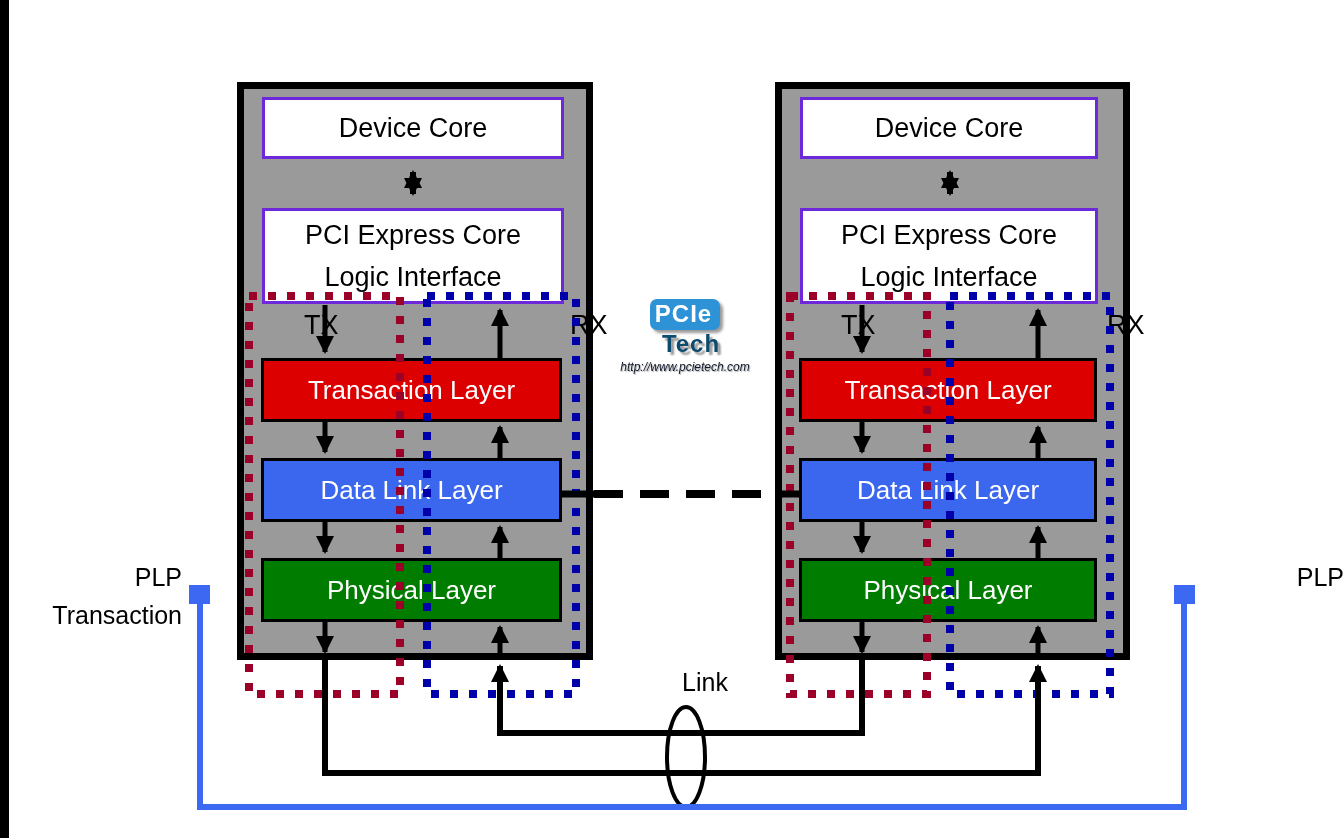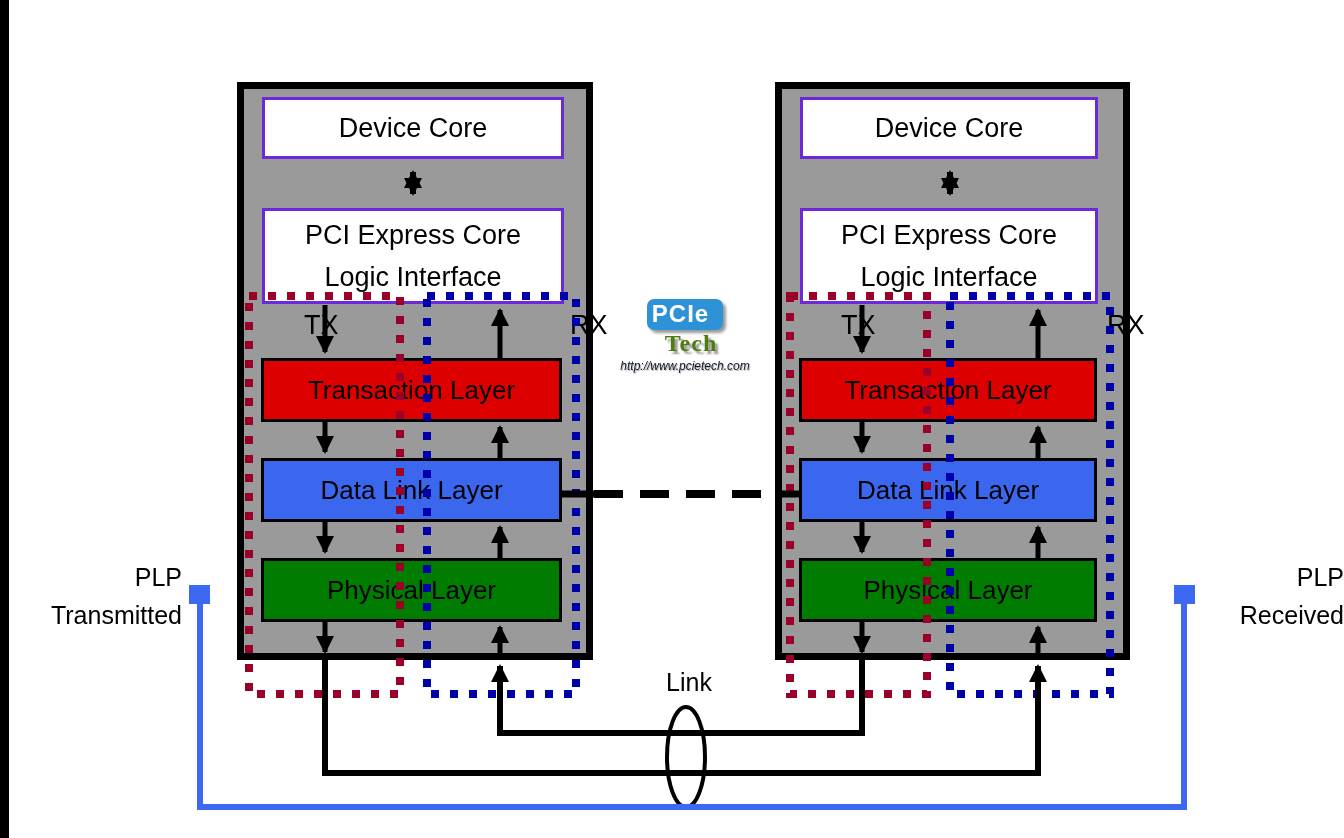--- a/index.html
+++ b/index.html
@@ -15,36 +15,36 @@
   #device-b{left:775px;width:355px;}
   .dev-title{
     position:absolute;top:42px;font-size:28px;text-align:center;white-space:nowrap;
   }
   .white-box{
     position:absolute;background:#fff;border:3px solid #6d28d9;box-sizing:border-box;
     display:flex;flex-direction:column;align-items:center;justify-content:center;
     font-size:27px;text-align:center;line-height:42px;
   }
   .layer-box{
-    position:absolute;border:3px solid #000;box-sizing:border-box;color:#000000;
+    position:absolute;border:3px solid #000;box-sizing:border-box;color:#ffffff;
     font-size:26px;display:flex;align-items:center;justify-content:center;
     white-space:nowrap;
   }
   .sig-label{position:absolute;font-size:27px;margin-left:46px;}
   .plp-label{position:absolute;font-size:25px;text-align:right;line-height:38px;}
   .link-label{position:absolute;font-size:25px;text-align:center;}
   .logo{position:absolute;left:617px;top:299px;width:136px;text-align:center;line-height:normal;}
   .logo-badge{
     display:inline-block;background:#2E93D6;color:#fff;font-weight:bold;
-    font-size:24px;padding:1px 14px 2px 5px;border-radius:7px;
+    font-size:24px;padding:1px 8px 2px 5px;border-radius:7px;
     box-shadow:3px 3px 3px #9a9a9a;letter-spacing:1px;
   }
   .logo-tech{
-    color:#4d7c0f;font-weight:bold;font-size:24px;margin-left:12px;
-    text-shadow:3px 3px 2px #9a9a9a;letter-spacing:1px;font-family:Liberation Serif, serif;
+    color:#0c4a6e;font-weight:bold;font-size:24px;margin-left:12px;
+    text-shadow:3px 3px 2px #9a9a9a;letter-spacing:1px;
   }
   .logo-url{
     color:#0f172a;font-style:italic;font-size:12px;margin-top:2px;
     text-shadow:1px 1px 1px #aaa;white-space:nowrap;
   }
   svg.overlay{position:absolute;left:0;top:0;pointer-events:none;}
 </style>
 </head>
 <body>
 
@@ -86,27 +86,26 @@
   </div>
   <div class="layer-box" style="left: 799px; top: 458px; width: 298px; height: 64px; background-color: rgb(59, 102, 238);">
     <span>Data Link Layer</span>
   </div>
   <div class="layer-box" style="left: 799px; top: 558px; width: 298px; height: 64px; background-color: rgb(0, 125, 0);">
     <span>Physical Layer</span>
   </div>
 
   <div class="plp-label" style="left:8px;top:558px;width:174px;">
     <div>PLP</div>
-    <div>Transmitted</div>
+    <div>Transaction</div>
   </div>
   <div class="plp-label" style="left:1194px;top:558px;width:150px;">
     <div>PLP</div>
-    <div>Received</div>
   </div>
-  <div class="link-label" style="left:656px;top:668px;width:66px;">Link</div>
+  <div class="link-label" style="left:672px;top:668px;width:66px;">Link</div>
 
   <div class="logo">
     <div>
       <span class="logo-badge">PCIe</span><span class="logo-tech">Tech</span>
     </div>
     <div class="logo-url">http://www.pcietech.com</div>
   </div>
 
   <svg class="overlay" width="1344" height="838" viewBox="0 0 1344 838">
     <defs>

